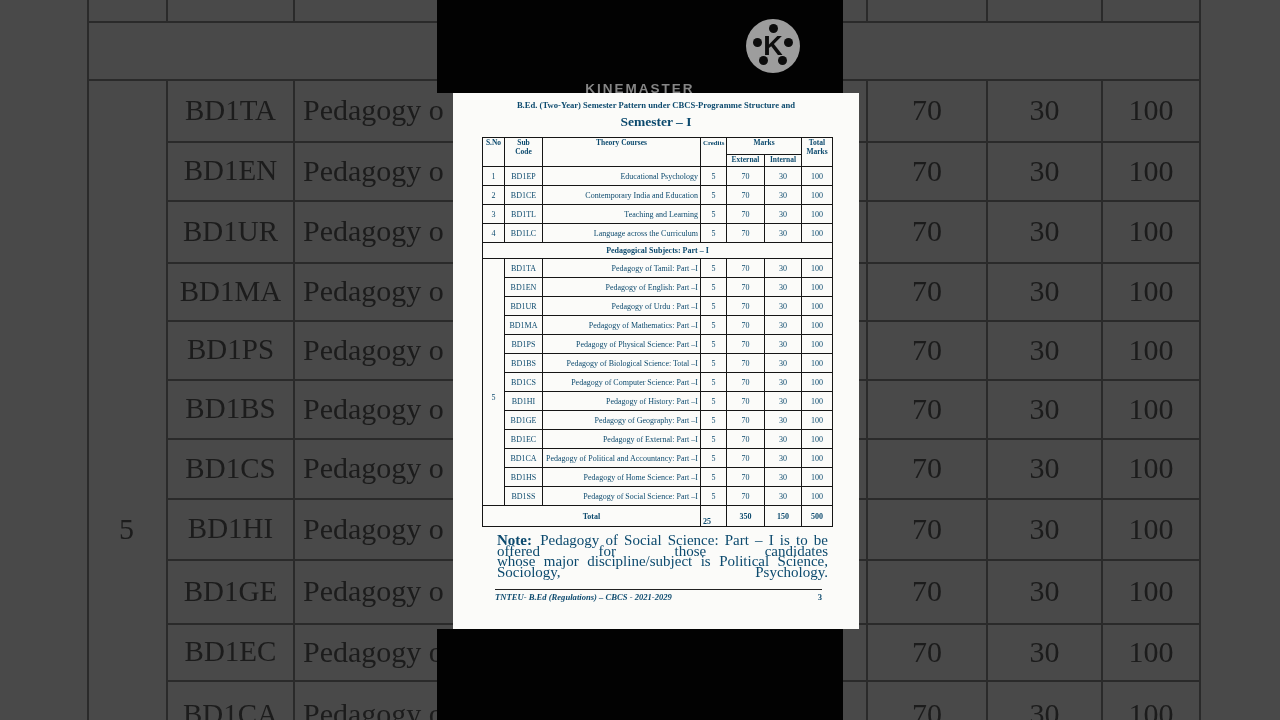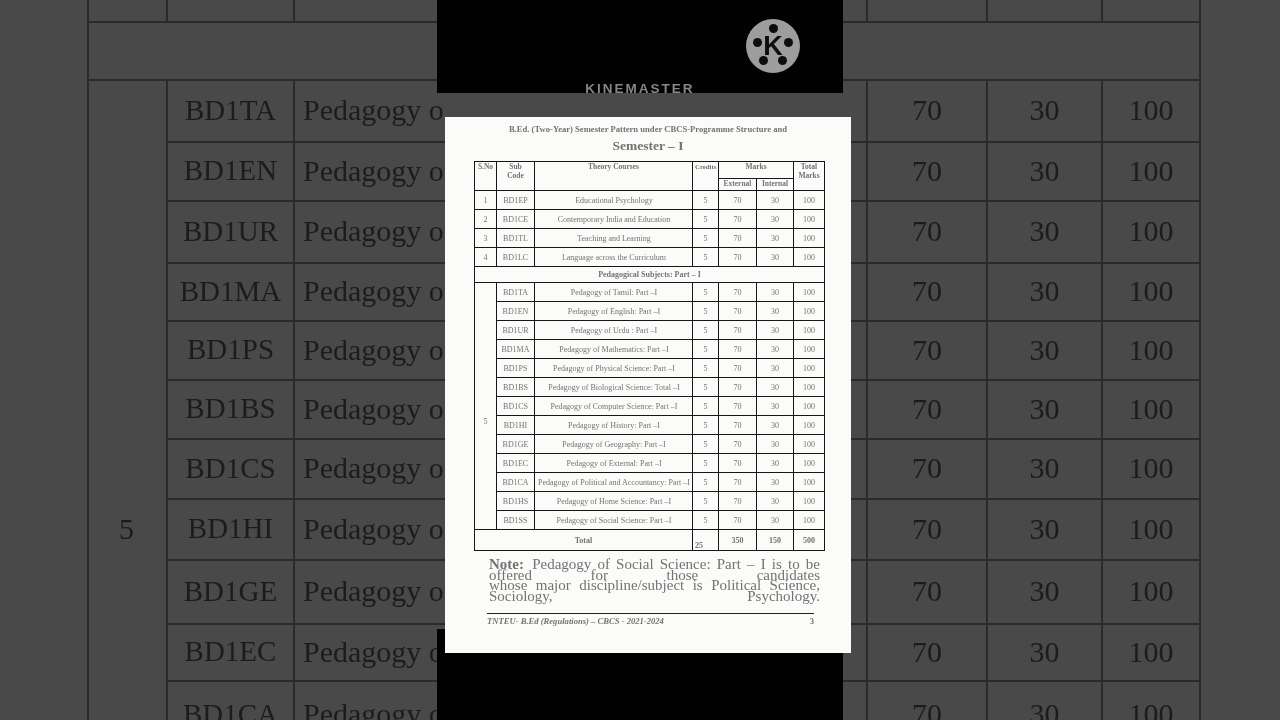--- a/index.html
+++ b/index.html
@@ -20,37 +20,37 @@
   
   .logo-circle{position:absolute;left:309px;top:19px;width:54px;height:54px;border-radius:50%;
                background:#9d9d9d;z-index:3;}
   .logo-k{position:absolute;inset:0;display:flex;align-items:center;justify-content:center;
           font-family:"Liberation Sans",sans-serif;font-weight:700;font-size:27px;color:#0d0d0d;}
   .logo-dot{position:absolute;width:9px;height:9px;border-radius:50%;background:#0d0d0d;}
   .wm-text{position:absolute;top:81px;left:0;width:406px;text-align:center;
            font-family:"Liberation Sans",sans-serif;font-weight:700;font-size:13.5px;
            letter-spacing:2px;color:rgba(158,158,158,0.85);z-index:3;}
   
-  .page{position:absolute;top:93px;left:8px;width:406px;height:536px;background:#fbfbf9;color:#737373;margin-top:24px;}
+  .page{position:absolute;top:93px;left:16px;width:406px;height:536px;background:#fbfbf9;color:#0c4a6e;}
   .title-wrap{padding-top:7px;}
   .title{text-align:center;font-weight:bold;font-size:8.6px;line-height:10px;}
   .sem{text-align:center;font-weight:bold;font-size:13.5px;margin-top:4px;line-height:16px;}
   table.doc{border-collapse:collapse;table-layout:fixed;width:350px;margin:7px 0 0 29px;}
   .doc th,.doc td{border:1px solid #161616;padding:0 2px;overflow:hidden;}
   .doc th{font-weight:bold;vertical-align:top;text-align:center;padding-top:1px;
           font-size:7.5px;line-height:8.5px;}
   .doc th.small{font-size:6.8px;}
   .doc th.pre{white-space:pre-line;}
   tr.h1{height:17px;}
   tr.h2{height:12px;}
   tr.h2 th{vertical-align:middle;padding-top:0;}
   .doc td{font-size:8px;line-height:9px;vertical-align:middle;}
   tr.r{height:19px;}
   td.c{text-align:center;}
-  td.l{text-align:center;padding-left:3px;}
+  td.l{text-align:right;padding-left:3px;}
   tr.band-row{height:16px;}
   td.band{text-align:center;font-weight:bold;}
   td.group-sno{text-align:center;vertical-align:middle;padding-top:30px;}
   tr.total-row{height:21px;}
   td.total-label{text-align:center;font-weight:bold;}
   td.total-credits{font-weight:bold;vertical-align:bottom;text-align:left;padding-left:2px;}
   td.b{font-weight:bold;font-family:Liberation Serif, serif;}
   .note{margin:8px 0 0 44px;width:331px;font-size:15px;line-height:10.5px;}
   .note-line{text-align:justify;text-align-last:justify;}
   .note-label{font-weight:bold;padding-right:2px;}
@@ -344,17 +344,17 @@
           </tr>
         </tbody>
     </table>
 
     <div class="note">
       <div class="note-line"><span class="note-label">Note:</span><span> Pedagogy of Social Science: Part – I is to be offered for those candidates</span></div>
       <div class="note-line">whose major discipline/subject is Political Science, Sociology, Psychology.</div>
     </div>
 
     <div class="footer">
-      <span>TNTEU- B.Ed (Regulations) – CBCS - 2021-2024</span>
+      <span>TNTEU- B.Ed (Regulations) – CBCS - 2021-2029</span>
       <span class="pg">3</span>
     </div>
   </div>
 </div>
 
 </body></html>

